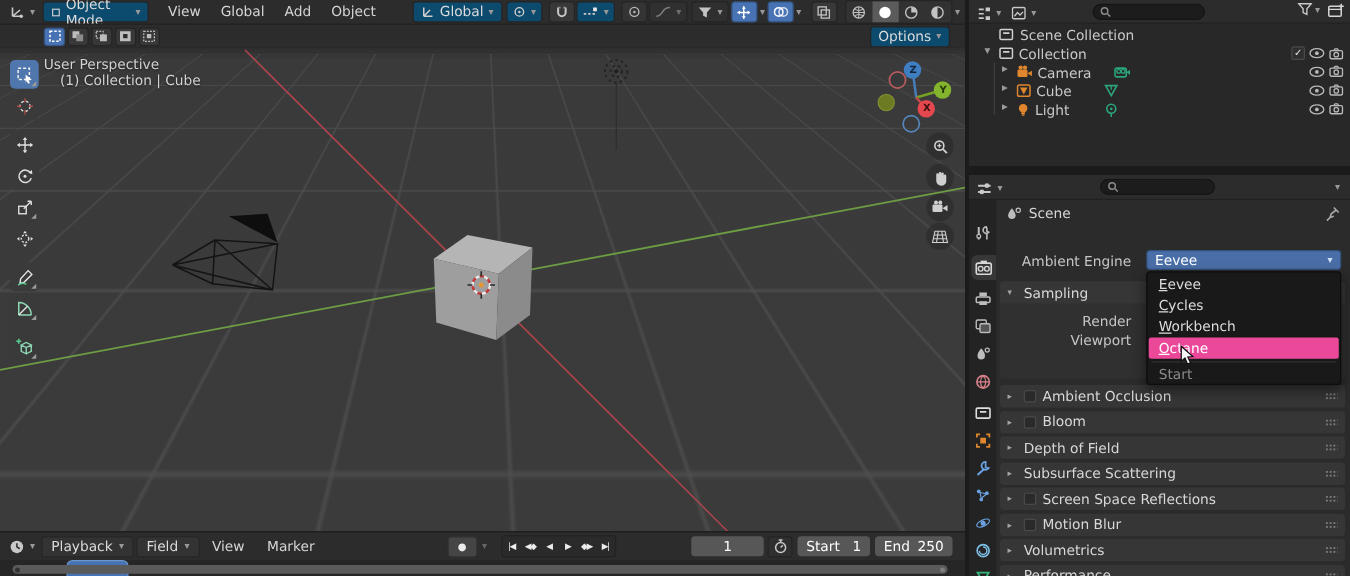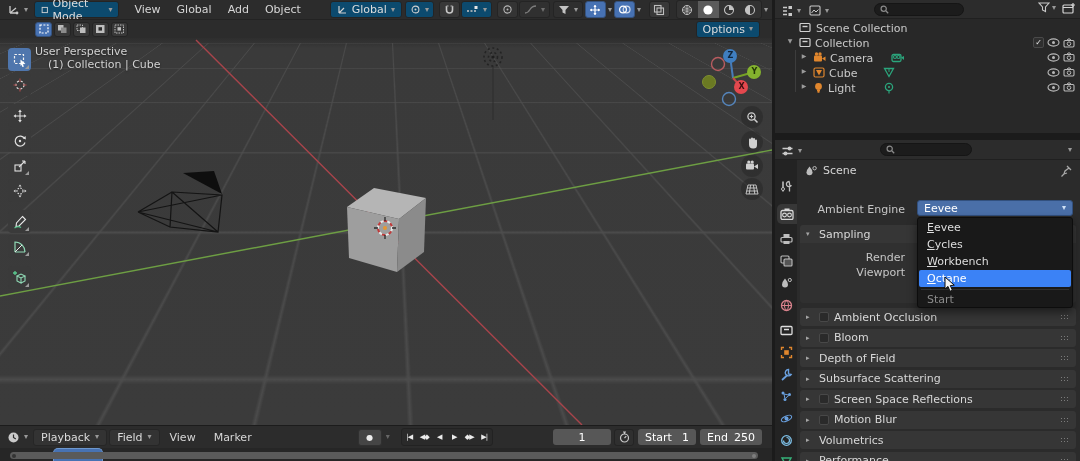--- a/index.html
+++ b/index.html
@@ -74,21 +74,21 @@
   .panel{height:18px;background:#363636;border-radius:3px;display:flex;align-items:center;gap:5px;padding:0 6px;color:#d8d8d8;position:relative}
   .parrow{font-size:7px;color:#a5a5a5;width:8px}
   .pchk{width:10px;height:10px;background:#2a2a2a;border:1px solid #484848;border-radius:2px}
   .pdots{position:absolute;right:6px;top:6px;width:10px;height:6px;
          background-image:radial-gradient(#7b7b7b 32%,transparent 36%);background-size:3px 3px}
   #engine-menu{position:absolute;left:120px;right:7px;top:57px;height:91px;background:#191919;
          border:1px solid #0d0d0d;border-radius:3px;box-shadow:0 4px 10px rgba(0,0,0,.5);z-index:40;padding:1px}
   .mi{height:17px;display:flex;align-items:center;padding:0 8px;color:#ddd}
   .mi .mi-label{display:block}
   .mi .mi-label::first-letter{text-decoration:underline}
-  .mi.sel{background:#3b82f6;border-radius:2px;color:#fff}
+  .mi.sel{background:#ec4899;border-radius:2px;color:#fff}
   .msep{height:1px;background:#303030;margin:2px 2px}
   .mfoot{height:15px;display:flex;align-items:center;padding:0 8px;color:#8b8b8b}
 
   .divider-v{left:772px;top:0;width:3px;height:461px;background:#1b1b1b}
   .divider-h{left:775px;top:133px;width:305px;height:7px;background:#1b1b1b}
 </style>
 </head>
 <body>
 
 <div id="app">

